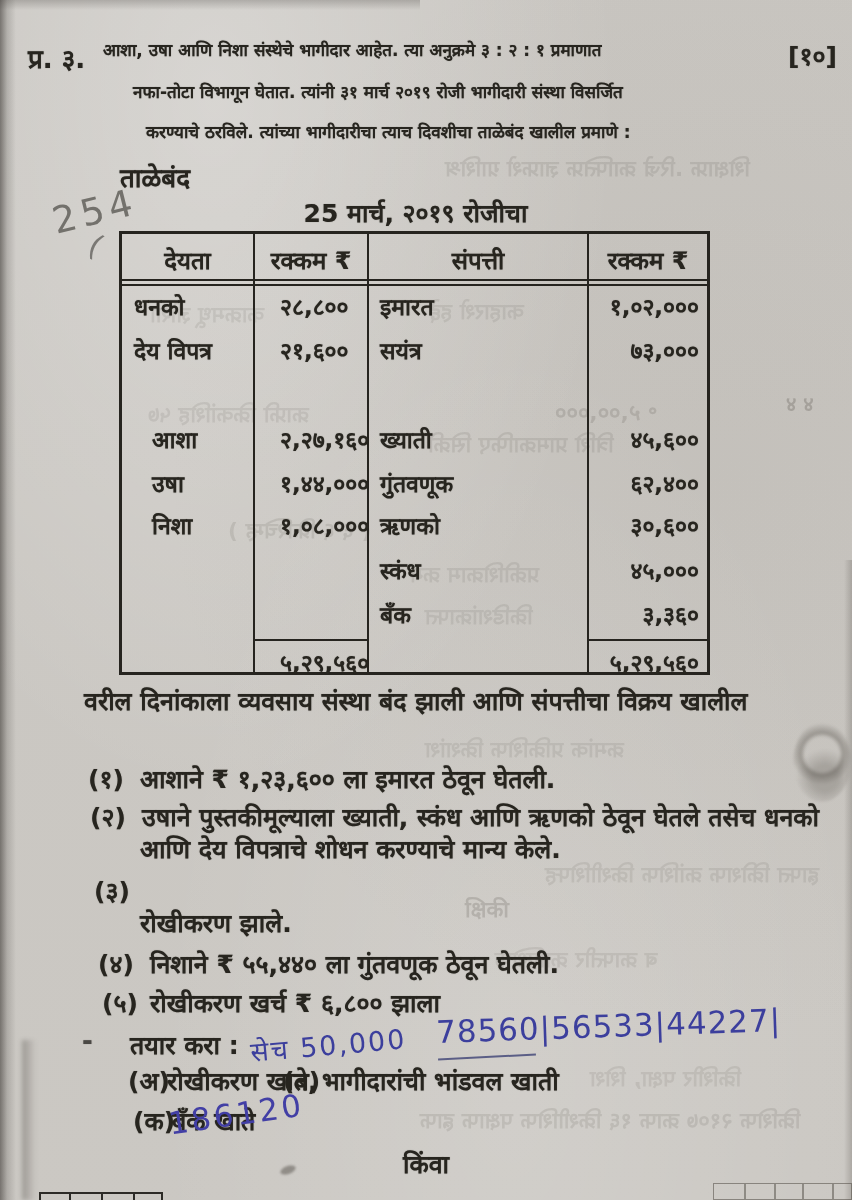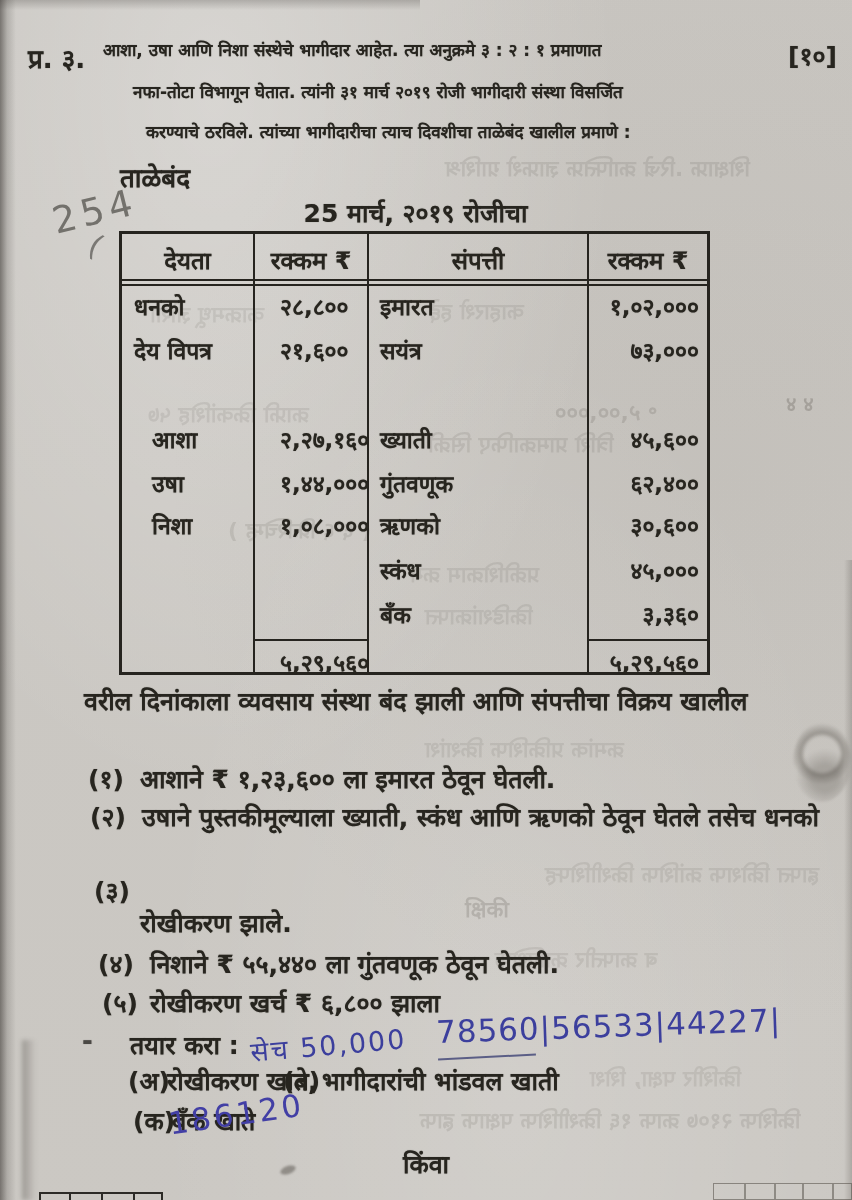--- a/index.html
+++ b/index.html
@@ -206,20 +206,21 @@
     </div>
   </div>
 
   <div class="print abs narr n0">वरील दिनांकाला व्यवसाय संस्था बंद झाली आणि संपत्तीचा विक्रय खालील</div>
 
   <div class="print abs item-no" style="left:88px;top:761px">(१)</div>
   <div class="print abs item-tx" style="left:140px;top:761px">आशाने ₹ १,२३,६०० ला इमारत ठेवून घेतली.</div>
 
   <div class="print abs item-no" style="left:90px;top:799px">(२)</div>
   <div class="print abs item-tx" style="left:142px;top:799px">उषाने पुस्तकीमूल्याला ख्याती, स्कंध आणि ऋणको ठेवून घेतले तसेच धनको</div>
+  <div class="print abs item-tx" style="left:140px;top:831px">आणि देय विपत्राचे शोधन करण्याचे मान्य केले.</div>
 
   <div class="print abs item-no" style="left:94px;top:873px">(३)</div>
   <div class="print abs item-tx" style="left:140px;top:905px">रोखीकरण झाले.</div>
 
   <div class="print abs item-no" style="left:98px;top:946px">(४)</div>
   <div class="print abs item-tx" style="left:150px;top:946px">निशाने ₹ ५५,४४० ला गुंतवणूक ठेवून घेतली.</div>
 
   <div class="print abs item-no" style="left:102px;top:985px">(५)</div>
   <div class="print abs item-tx" style="left:150px;top:985px">रोखीकरण खर्च ₹ ६,८०० झाला</div>
 

